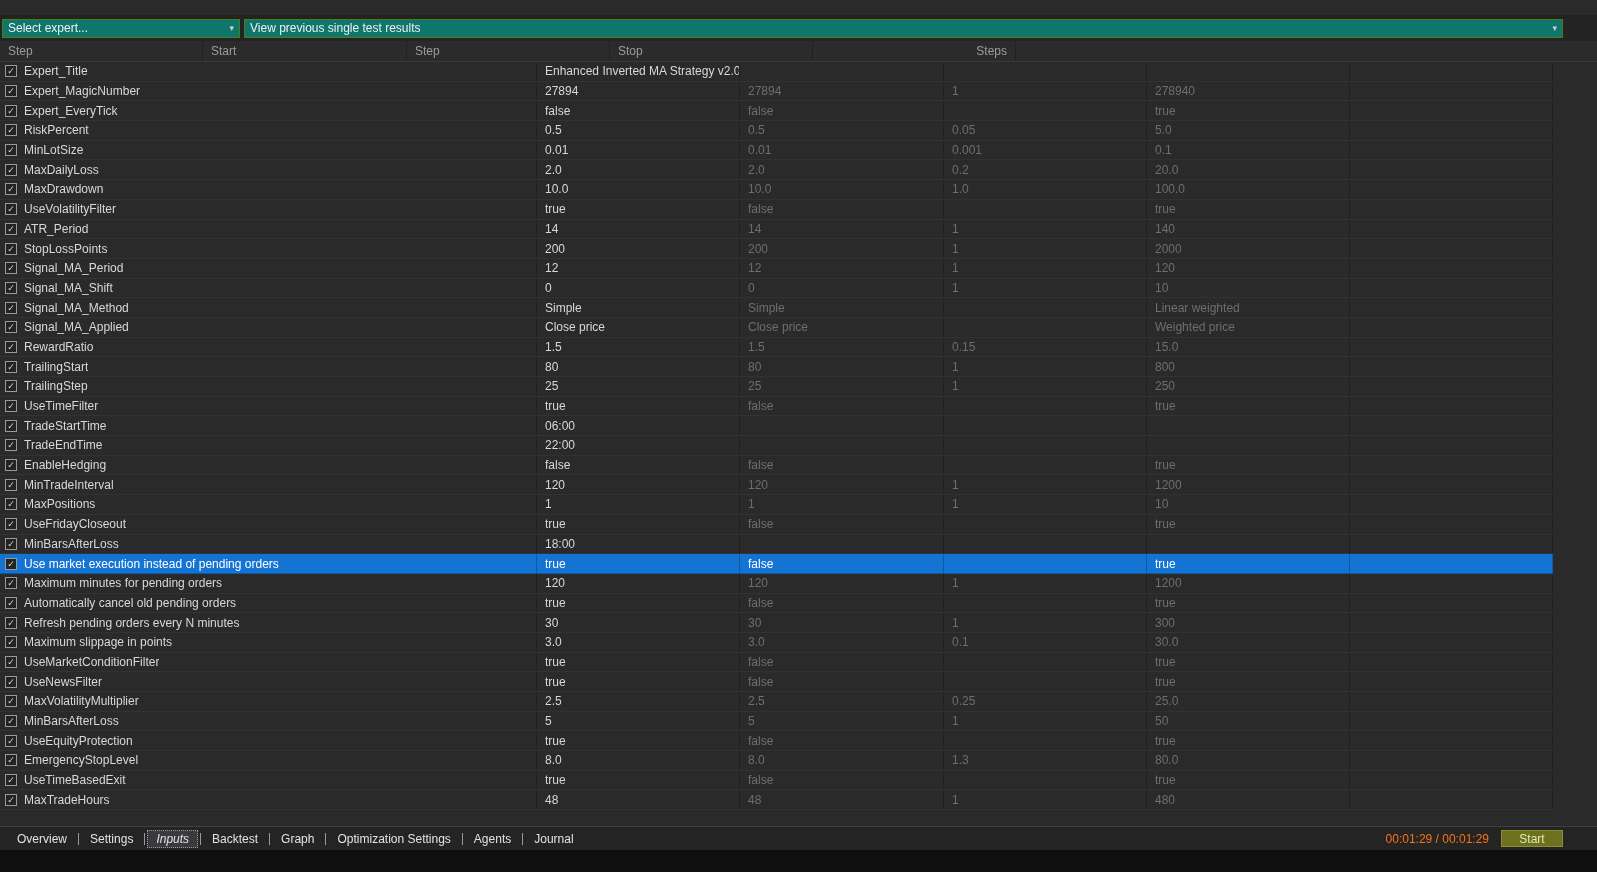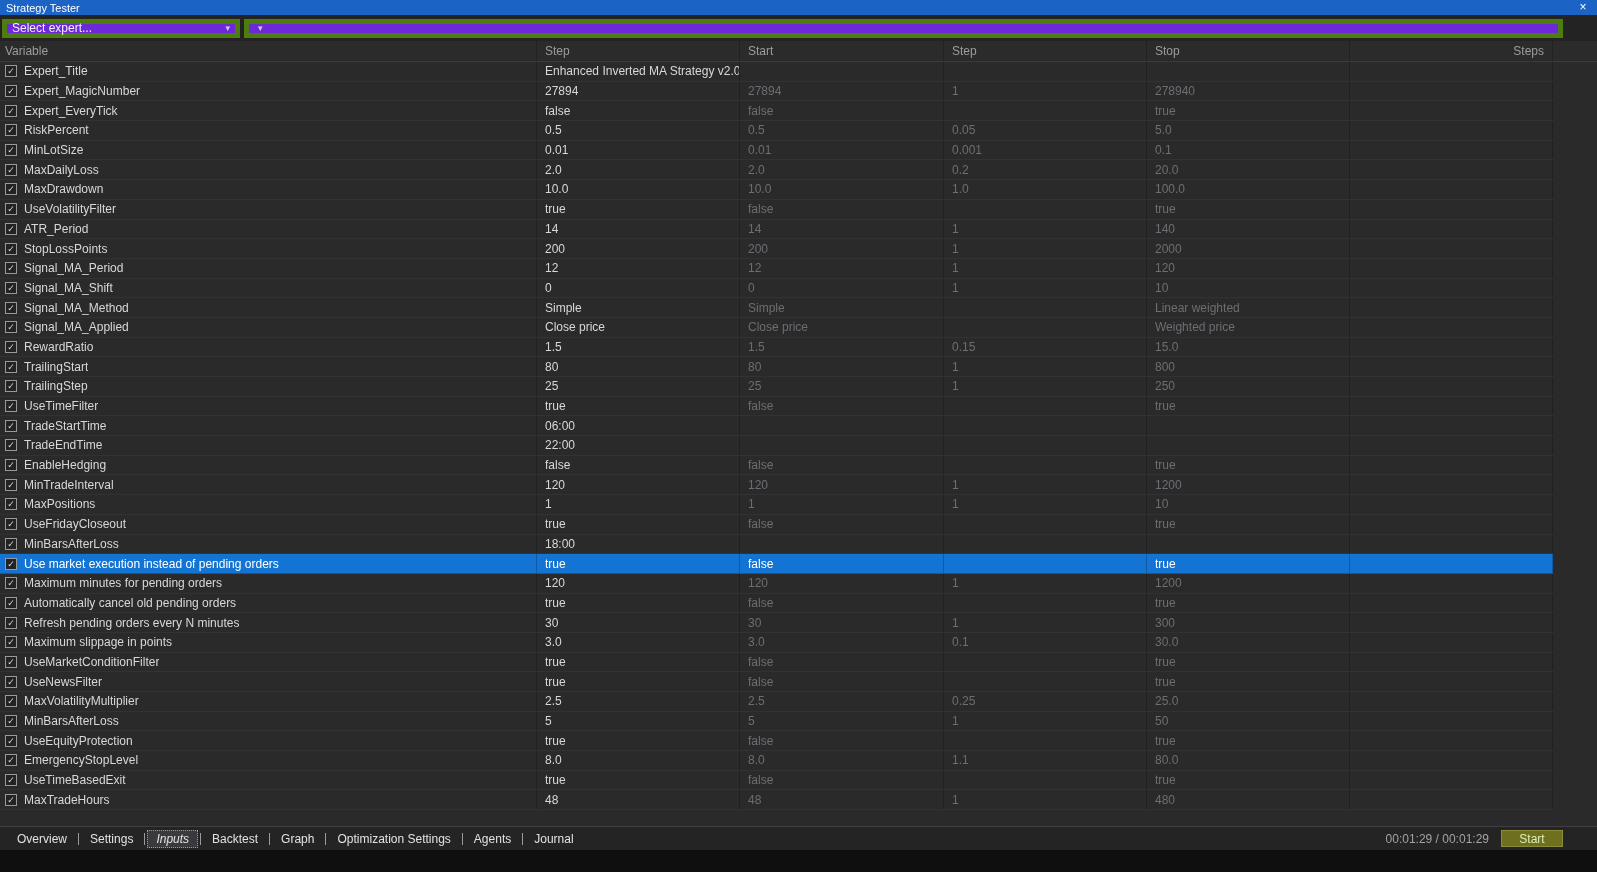--- a/index.html
+++ b/index.html
@@ -8,21 +8,21 @@
   .window{position:relative;width:1597px;height:872px;background:#2a2a2b;}
 
   .titlebar{position:absolute;left:0;top:0;width:1597px;height:15px;
     background:var(--titlebar,#1c63c6);color:#fff;font-size:11px;
     display:flex;align-items:center;padding:0 6px;}
   .titlebar .title{flex:1;white-space:nowrap;}
   .closebtn{width:16px;text-align:center;font-size:12px;line-height:15px;color:#fff;}
 
   .toolbar{position:absolute;left:0;top:15px;width:1597px;height:26px;
     background:#232324;display:flex;align-items:center;gap:4px;padding:0 2px;}
-  .combo{height:19px;border:5px solid #4d7c0f;background:#6d28d9;color:#f0f0f0;
+  .combo{height:19px;border:1px solid #4d7c0f;background:#0f766e;color:#f0f0f0;
     font-size:12px;display:flex;align-items:center;padding:0 5px;}
   .combo .label{flex:1;white-space:nowrap;overflow:hidden;}
   .combo .chev{color:#cfcfcf;font-size:9px;margin-left:4px;}
   .combo.expert{width:238px;}
   .combo.results{width:1319px;}
 
   .thead{position:absolute;left:0;top:41px;width:1597px;height:21px;
     background:#2b2b2c;border-bottom:1px solid #3a3a3c;display:flex;
     color:#9c9c9c;font-size:12px;}
   .cell{padding:0 8px;display:flex;align-items:center;white-space:nowrap;
@@ -47,49 +47,45 @@
   .belowrows{position:absolute;left:0;top:810px;width:1597px;height:16px;background:#2a2a2b;}
 
   .footer{position:absolute;left:0;top:826px;width:1597px;height:24px;
     background:#242425;border-top:1px solid #3f3f41;display:flex;
     align-items:center;padding:0 8px;font-size:12px;color:#e2e2e2;gap:28px;}
   .tabs{display:flex;align-items:center;height:100%;}
   .tab{padding:2px 9px;white-space:nowrap;}
   .tab.active{background:#3a3a3e;outline:1px dotted #9a9a9a;outline-offset:-1px;font-style:italic;}
   .tabsep{width:1px;height:12px;background:#9a9a9a;margin:0 2px;}
   .statuscluster{margin-left:auto;margin-right:26px;display:flex;align-items:center;gap:12px;}
-  .time{color:#a3a3a3;white-space:nowrap;}
+  .time{color:#f97316;white-space:nowrap;}
   .startbtn{width:62px;height:17px;background:var(--start-bg,#6e701e);
     color:var(--start-text,#dcedb6);border:1px solid #8a8c3a;font-size:12px;
     font-family:"Liberation Sans",sans-serif;display:flex;align-items:center;justify-content:center;}
 
   .bottomband{position:absolute;left:0;top:850px;width:1597px;height:22px;background:#0f0f0f;}
 </style>
 </head>
 <body>
 
 <div class="window">
 
-  <div class="titlebar">
-    <span class="title">Strategy Tester</span>
-    <span class="closebtn">×</span>
-  </div>
 
   <div class="toolbar">
     <div class="combo expert">
       <span class="label">Select expert...</span>
       <span class="chev">▾</span>
     </div>
     <div class="combo results">
+      <span class="label">View previous single test results</span>
       <span class="chev">▾</span>
     </div>
   </div>
 
   <div class="thead" id="thead">
-      <div class="cell c0">Variable</div>
       <div class="cell c1">Step</div>
       <div class="cell c2">Start</div>
       <div class="cell c3">Step</div>
       <div class="cell c4">Stop</div>
       <div class="cell c5">Steps</div>
     </div>
 
   <div class="tbody" id="tbody">
       <div class="row">
         <div class="cell c0">
@@ -476,21 +472,21 @@
         <div class="cell c4 dim">true</div>
         <div class="cell c5 dim"></div>
       </div>
       <div class="row">
         <div class="cell c0">
           <span class="checkbox">✓</span>
           <span class="varname">EmergencyStopLevel</span>
         </div>
         <div class="cell c1">8.0</div>
         <div class="cell c2 dim">8.0</div>
-        <div class="cell c3 dim">1.1</div>
+        <div class="cell c3 dim">1.3</div>
         <div class="cell c4 dim">80.0</div>
         <div class="cell c5 dim"></div>
       </div>
       <div class="row">
         <div class="cell c0">
           <span class="checkbox">✓</span>
           <span class="varname">UseTimeBasedExit</span>
         </div>
         <div class="cell c1">true</div>
         <div class="cell c2 dim">false</div>

